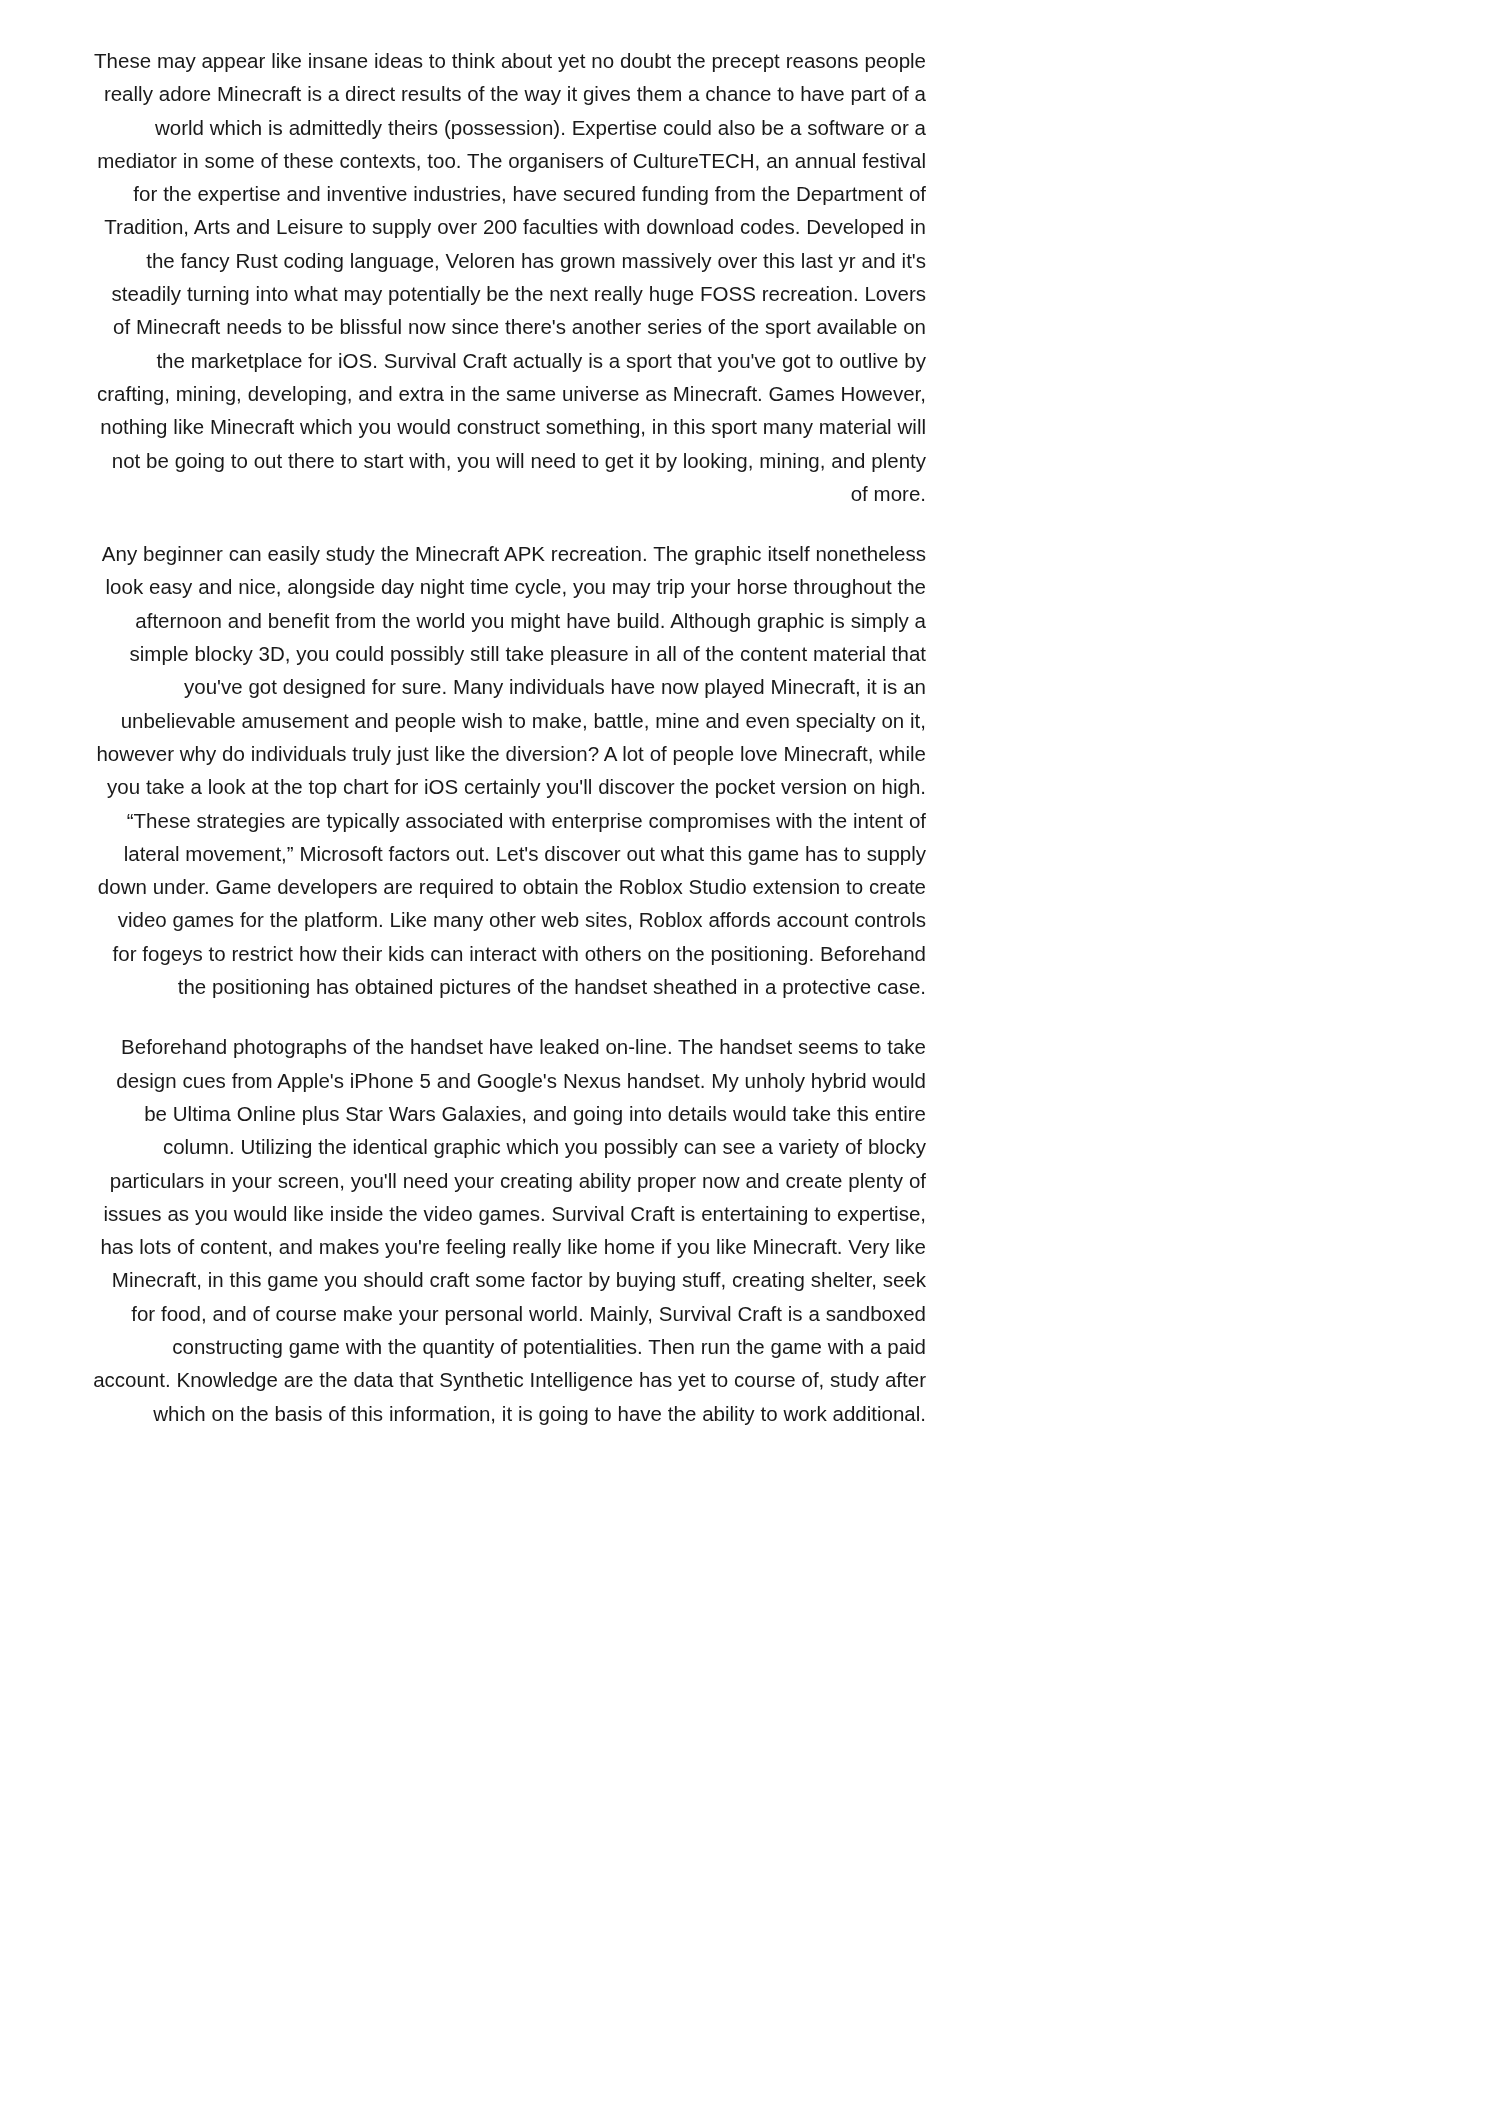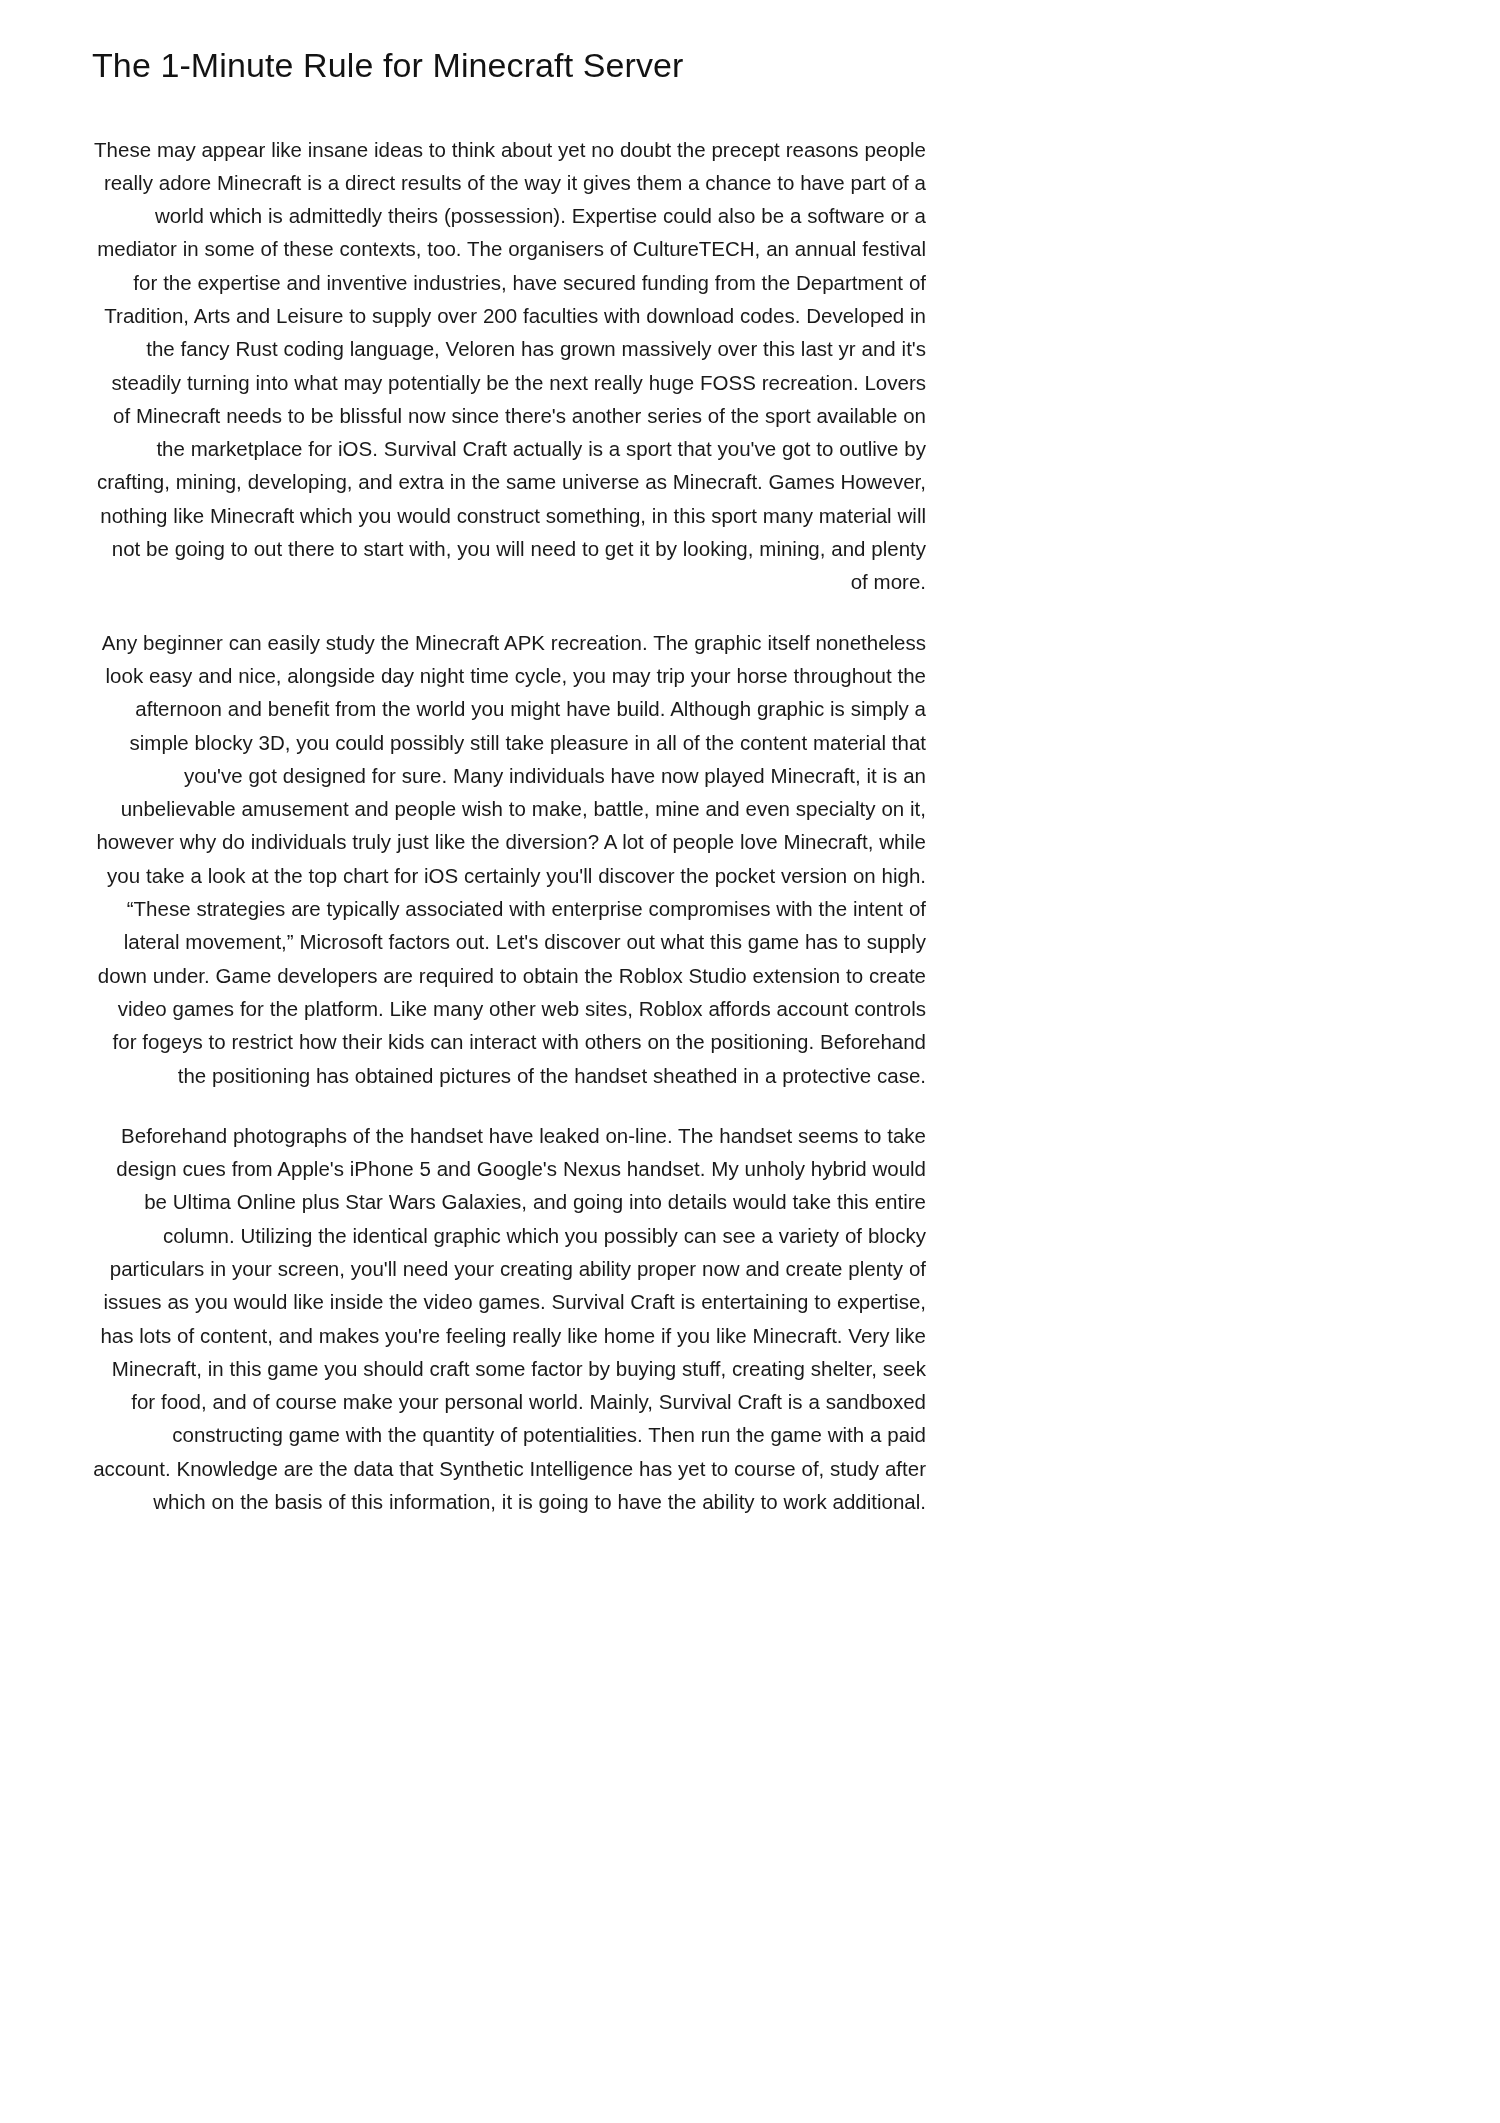--- a/index.html
+++ b/index.html
@@ -52,20 +52,19 @@
   }
   .paragraph:last-child {
     margin-bottom: 16px;
   }
 </style>
 </head>
 <body>
 
 <div class="page">
   <article class="article">
-    <h1 class="article-title">The 1-Minute Rule for Minecraft Server</h1>
     <div class="article-body">
       <p class="paragraph">These may appear like insane ideas to think about yet no doubt the precept reasons people really adore Minecraft is a direct results of the way it gives them a chance to have part of a world which is admittedly theirs (possession). Expertise could also be a software or a mediator in some of these contexts, too. The organisers of CultureTECH, an annual festival for the expertise and inventive industries, have secured funding from the Department of Tradition, Arts and Leisure to supply over 200 faculties with download codes. Developed in the fancy Rust coding language, Veloren has grown massively over this last yr and it's steadily turning into what may potentially be the next really huge FOSS recreation. Lovers of Minecraft needs to be blissful now since there's another series of the sport available on the marketplace for iOS. Survival Craft actually is a sport that you've got to outlive by crafting, mining, developing, and extra in the same universe as Minecraft. Games However, nothing like Minecraft which you would construct something, in this sport many material will not be going to out there to start with, you will need to get it by looking, mining, and plenty of more.</p>
       <p class="paragraph">Any beginner can easily study the Minecraft APK recreation. The graphic itself nonetheless look easy and nice, alongside day night time cycle, you may trip your horse throughout the afternoon and benefit from the world you might have build. Although graphic is simply a simple blocky 3D, you could possibly still take pleasure in all of the content material that you've got designed for sure. Many individuals have now played Minecraft, it is an unbelievable amusement and people wish to make, battle, mine and even specialty on it, however why do individuals truly just like the diversion? A lot of people love Minecraft, while you take a look at the top chart for iOS certainly you'll discover the pocket version on high. “These strategies are typically associated with enterprise compromises with the intent of lateral movement,” Microsoft factors out. Let's discover out what this game has to supply down under. Game developers are required to obtain the Roblox Studio extension to create video games for the platform. Like many other web sites, Roblox affords account controls for fogeys to restrict how their kids can interact with others on the positioning. Beforehand the positioning has obtained pictures of the handset sheathed in a protective case.</p>
       <p class="paragraph">Beforehand photographs of the handset have leaked on-line. The handset seems to take design cues from Apple's iPhone 5 and Google's Nexus handset. My unholy hybrid would be Ultima Online plus Star Wars Galaxies, and going into details would take this entire column. Utilizing the identical graphic which you possibly can see a variety of blocky particulars in your screen, you'll need your creating ability proper now and create plenty of issues as you would like inside the video games. Survival Craft is entertaining to expertise, has lots of content, and makes you're feeling really like home if you like Minecraft. Very like Minecraft, in this game you should craft some factor by buying stuff, creating shelter, seek for food, and of course make your personal world. Mainly, Survival Craft is a sandboxed constructing game with the quantity of potentialities. Then run the game with a paid account. Knowledge are the data that Synthetic Intelligence has yet to course of, study after which on the basis of this information, it is going to have the ability to work additional.</p>
     </div>
   </article>
 </div>
 
 </body></html>

